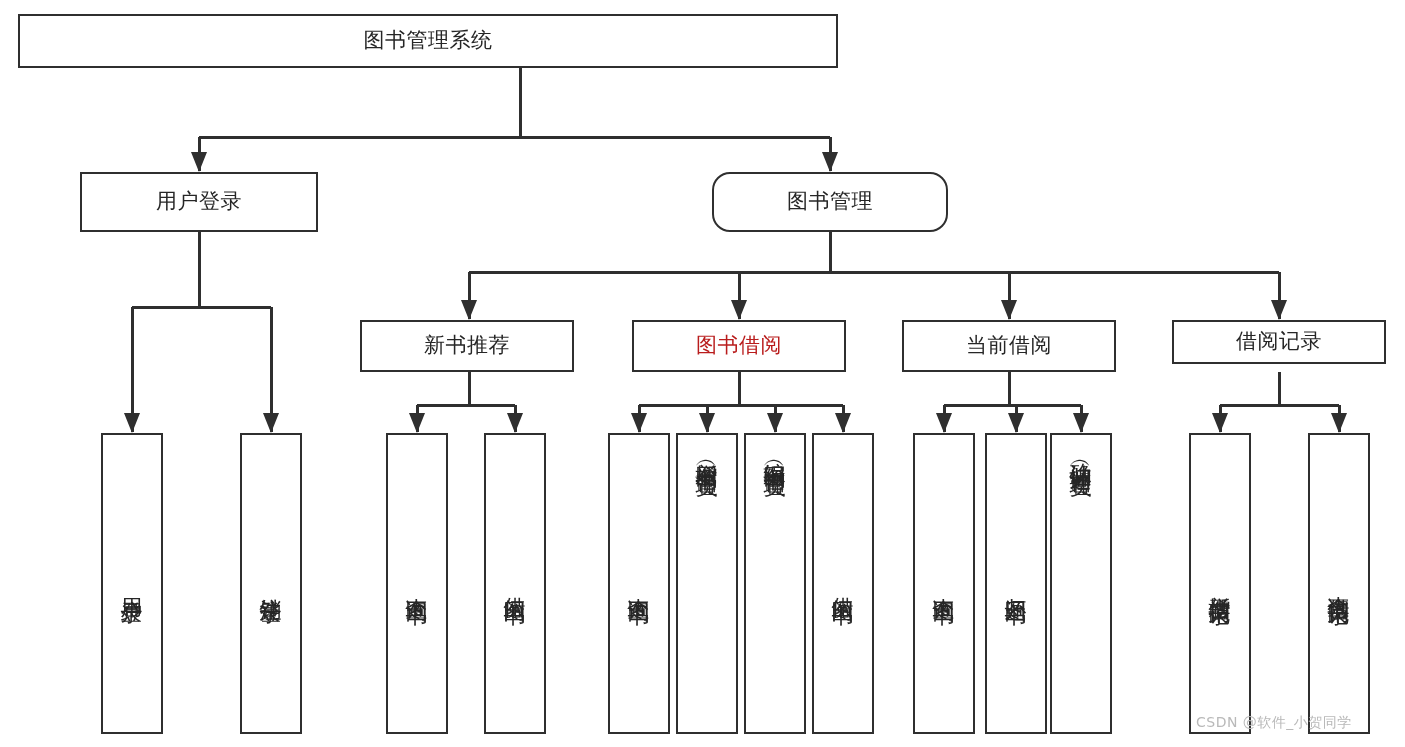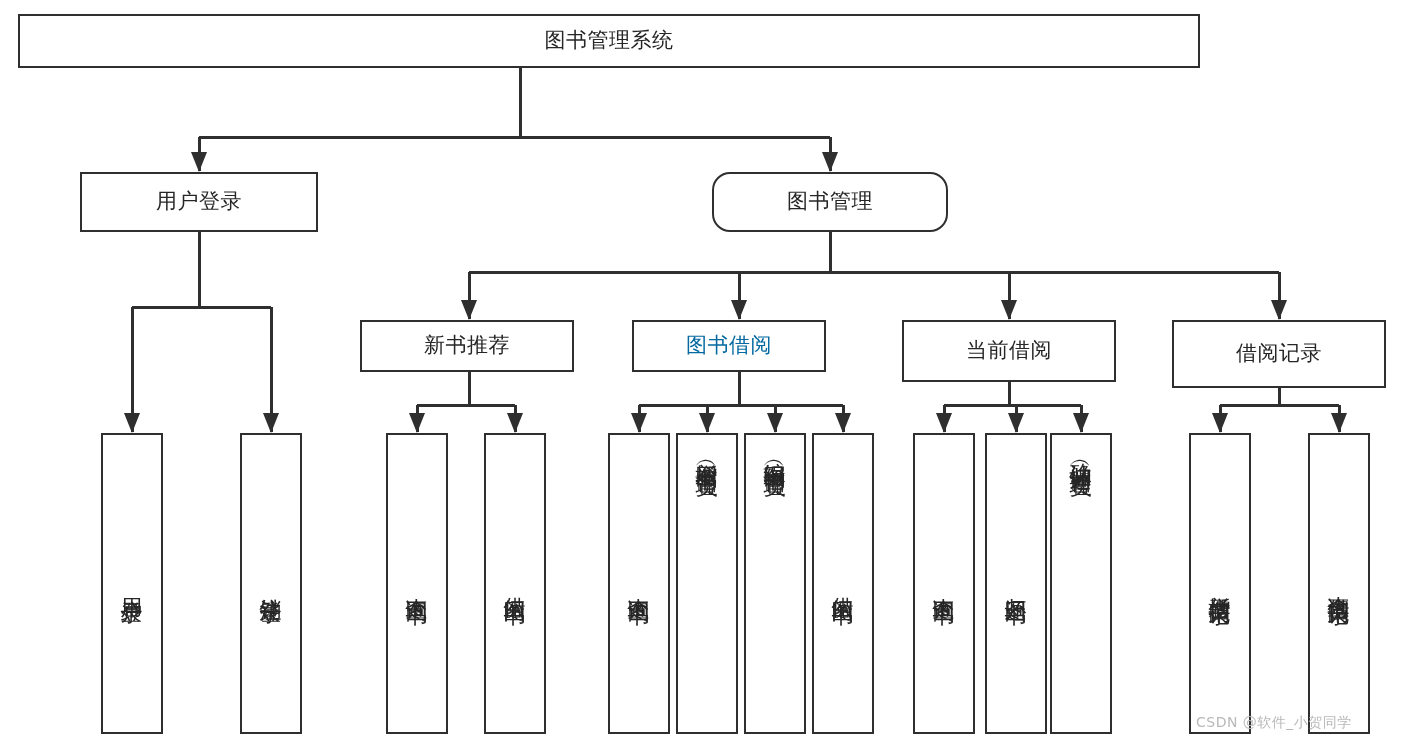--- a/index.html
+++ b/index.html
@@ -127,39 +127,39 @@
       <line x1="1081" y1="405" x2="1081" y2="432" stroke="#2f2f2f" stroke-width="3" shape-rendering="crispEdges"></line>
       <path d="M 1073 413 L 1089 413 L 1081 433 Z" fill="#2f2f2f"></path>
       <line x1="1279" y1="372" x2="1279" y2="405" stroke="#2f2f2f" stroke-width="3" shape-rendering="crispEdges"></line>
       <line x1="1220" y1="405" x2="1339" y2="405" stroke="#2f2f2f" stroke-width="3" shape-rendering="crispEdges"></line>
       <line x1="1220" y1="405" x2="1220" y2="432" stroke="#2f2f2f" stroke-width="3" shape-rendering="crispEdges"></line>
       <path d="M 1212 413 L 1228 413 L 1220 433 Z" fill="#2f2f2f"></path>
       <line x1="1339" y1="405" x2="1339" y2="432" stroke="#2f2f2f" stroke-width="3" shape-rendering="crispEdges"></line>
       <path d="M 1331 413 L 1347 413 L 1339 433 Z" fill="#2f2f2f"></path>
     </svg>
   <div id="nodes">
-      <div class="node h" style="left: 18px; top: 14px; width: 1182px; height: 54px; border-color: rgb(47, 47, 47); color: rgb(38, 38, 38);">
+      <div class="node h" style="left: 18px; top: 14px; width: 820px; height: 54px; border-color: rgb(47, 47, 47); color: rgb(38, 38, 38);">
         <span class="node-label">图书管理系统</span>
       </div>
       <div class="node h" style="left: 80px; top: 172px; width: 238px; height: 60px; border-color: rgb(47, 47, 47); color: rgb(38, 38, 38);">
         <span class="node-label">用户登录</span>
       </div>
       <div class="node h" style="left: 712px; top: 172px; width: 236px; height: 60px; border-color: rgb(47, 47, 47); color: rgb(38, 38, 38); border-radius: 18px;">
         <span class="node-label">图书管理</span>
       </div>
       <div class="node h" style="left: 360px; top: 320px; width: 214px; height: 52px; border-color: rgb(47, 47, 47); color: rgb(38, 38, 38);">
         <span class="node-label">新书推荐</span>
       </div>
-      <div class="node h" style="left: 632px; top: 320px; width: 194px; height: 52px; border-color: rgb(47, 47, 47); color: #0369a1;">
+      <div class="node h" style="left: 632px; top: 320px; width: 214px; height: 52px; border-color: rgb(47, 47, 47); color: #b91c1c;">
         <span class="node-label">图书借阅</span>
       </div>
-      <div class="node h" style="left: 902px; top: 320px; width: 214px; height: 62px; border-color: rgb(47, 47, 47); color: rgb(38, 38, 38);">
+      <div class="node h" style="left: 902px; top: 320px; width: 214px; height: 52px; border-color: rgb(47, 47, 47); color: rgb(38, 38, 38);">
         <span class="node-label">当前借阅</span>
       </div>
-      <div class="node h" style="left: 1172px; top: 320px; width: 214px; height: 68px; border-color: rgb(47, 47, 47); color: rgb(38, 38, 38);">
+      <div class="node h" style="left: 1172px; top: 320px; width: 214px; height: 44px; border-color: rgb(47, 47, 47); color: rgb(38, 38, 38);">
         <span class="node-label">借阅记录</span>
       </div>
       <div class="node v center" style="left: 101px; top: 433px; width: 62px; height: 301px; border-color: rgb(47, 47, 47); color: rgb(38, 38, 38);">
         <span class="node-label">用户登录</span>
       </div>
       <div class="node v center" style="left: 240px; top: 433px; width: 62px; height: 301px; border-color: rgb(47, 47, 47); color: rgb(38, 38, 38);">
         <span class="node-label">注销登录</span>
       </div>
       <div class="node v center" style="left: 386px; top: 433px; width: 62px; height: 301px; border-color: rgb(47, 47, 47); color: rgb(38, 38, 38);">
         <span class="node-label">查询图书</span>

